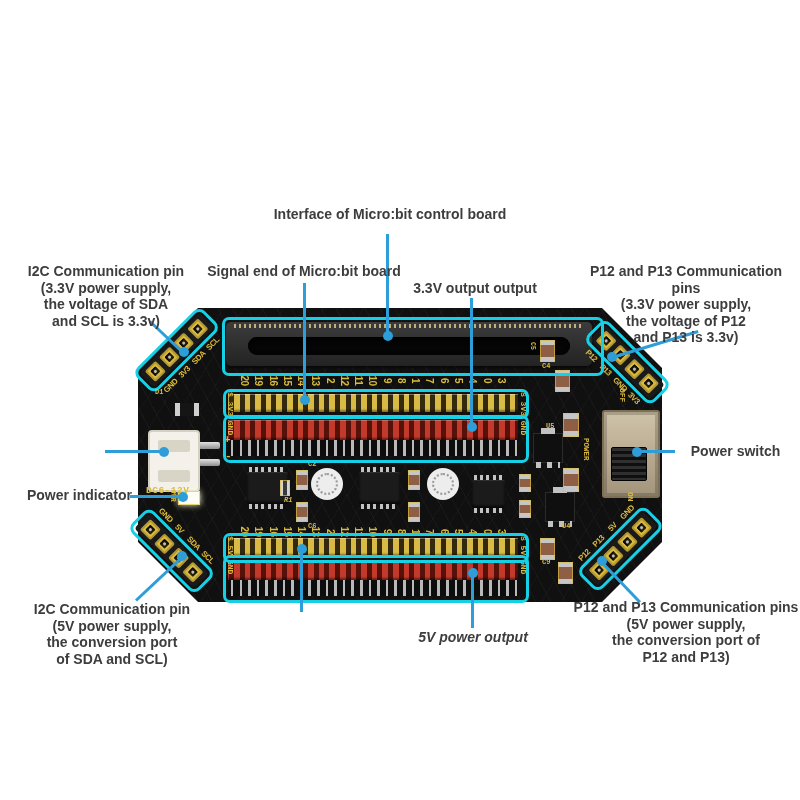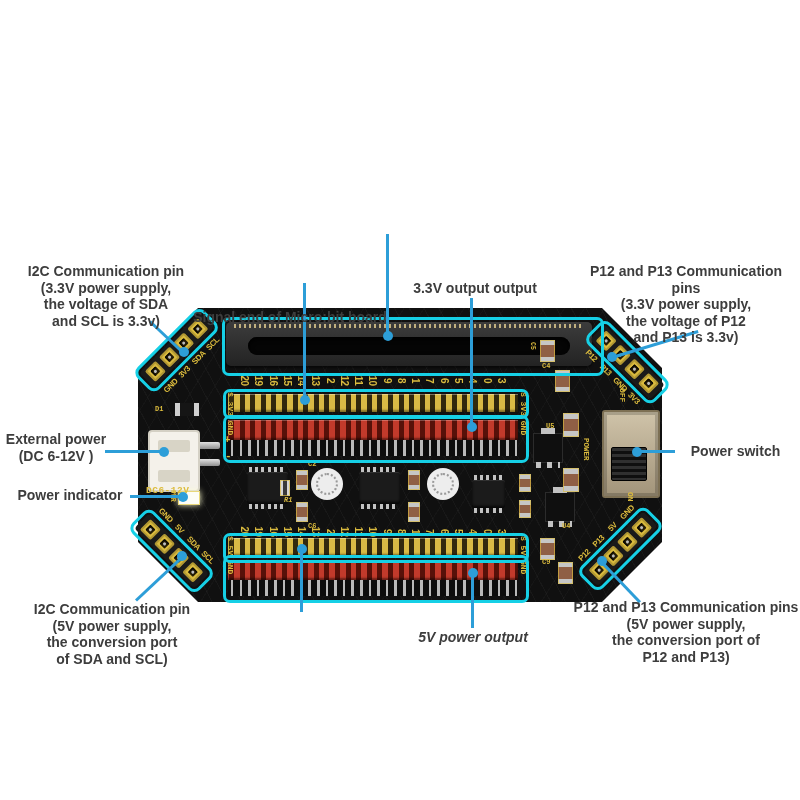--- a/index.html
+++ b/index.html
@@ -90,33 +90,32 @@
   .led{position:absolute;left:40px;top:183px;width:20px;height:12px;background:#fdfdf6;
     border:1px solid #e8d77a;box-shadow:0 0 6px rgba(255,255,210,.95);z-index:7;}
   .diode{position:absolute;left:37px;top:95px;width:24px;height:13px;z-index:6;
     background:linear-gradient(90deg,#cfcfcf 0 20%,#151515 20% 80%,#cfcfcf 80%);}
 </style>
 </head>
 <body>
 
 <div class="canvas">
 
-  <div class="ann" style="left:185px;top:263px;width:210px;margin-top:46px;">Signal end of Micro:bit board</div>
+  <div class="ann" style="left:240px;top:206px;width:300px;">Interface of Micro:bit control board</div>
+  <div class="ann" style="left:199px;top:263px;width:210px;">Signal end of Micro:bit board</div>
   <div class="ann" style="left:400px;top:280px;width:150px;">3.3V output output</div>
   <div class="ann" style="left:8px;top:263px;width:196px;">I2C Communication pin
 (3.3V power supply,
 the voltage of SDA
 and SCL is 3.3v)</div>
   <div class="ann" style="left:575px;top:263px;width:222px;">P12 and P13 Communication pins
 (3.3V power supply,
 the voltage of P12
 and P13 is 3.3v)</div>
-  <div class="ann" style="left:2px;top:431px;width:108px;">External power
-(DC 6-12V )</div>
-  <div class="ann" style="left:8px;top:487px;width:124px;">Power indicator</div>
+  <div class="ann" style="left:8px;top:487px;width:124px;text-align:right;">Power indicator</div>
   <div class="ann left" style="left:678px;top:443px;width:115px;">Power switch</div>
   <div class="ann" style="left:12px;top:601px;width:200px;">I2C Communication pin
 (5V power supply,
 the conversion port
 of SDA and SCL)</div>
   <div class="ann" style="left:408px;top:629px;width:130px;font-style:italic;">5V power output</div>
   <div class="ann" style="left:572px;top:599px;width:228px;">P12 and P13 Communication pins
 (5V power supply,
 the conversion port of
 P12 and P13)</div>
@@ -202,21 +201,21 @@
 
     <div class="jst"></div>
     <div class="jstpin" style="left:56px;top:134px;"></div>
     <div class="jstpin" style="left:56px;top:151px;"></div>
     <div class="silk pm" style="left:86px;top:126px;">+</div>
     <div class="silk pm" style="left:87px;top:142px;">-</div>
     <div class="silk dc" style="left:8px;top:177px;">DC6-12V</div>
     <div class="led"></div>
     <div class="silk rot" style="left:38px;top:182px;font-size:6.5px;">PWR</div>
     <div class="diode"></div>
-    <div class="silk" style="left:17px;top:97px;">D1</div>
+    <div class="silk" style="left:17px;top:80px;">D1</div>
 
     <div class="reg" style="left:395px;top:125px;width:28px;height:28px;"></div>
     <div class="silk" style="left:408px;top:114px;">U5</div>
     <div class="reg" style="left:407px;top:184px;width:28px;height:28px;"></div>
     <div class="silk" style="left:424px;top:214px;">U4</div>
     <div class="scap" style="left:425px;top:105px;width:14px;height:22px;"></div>
     <div class="scap" style="left:425px;top:160px;width:14px;height:22px;"></div>
     <div class="scap" style="left:402px;top:32px;width:13px;height:20px;"></div>
     <div class="scap" style="left:417px;top:62px;width:13px;height:20px;"></div>
     <div class="scap" style="left:402px;top:230px;width:13px;height:20px;"></div>

